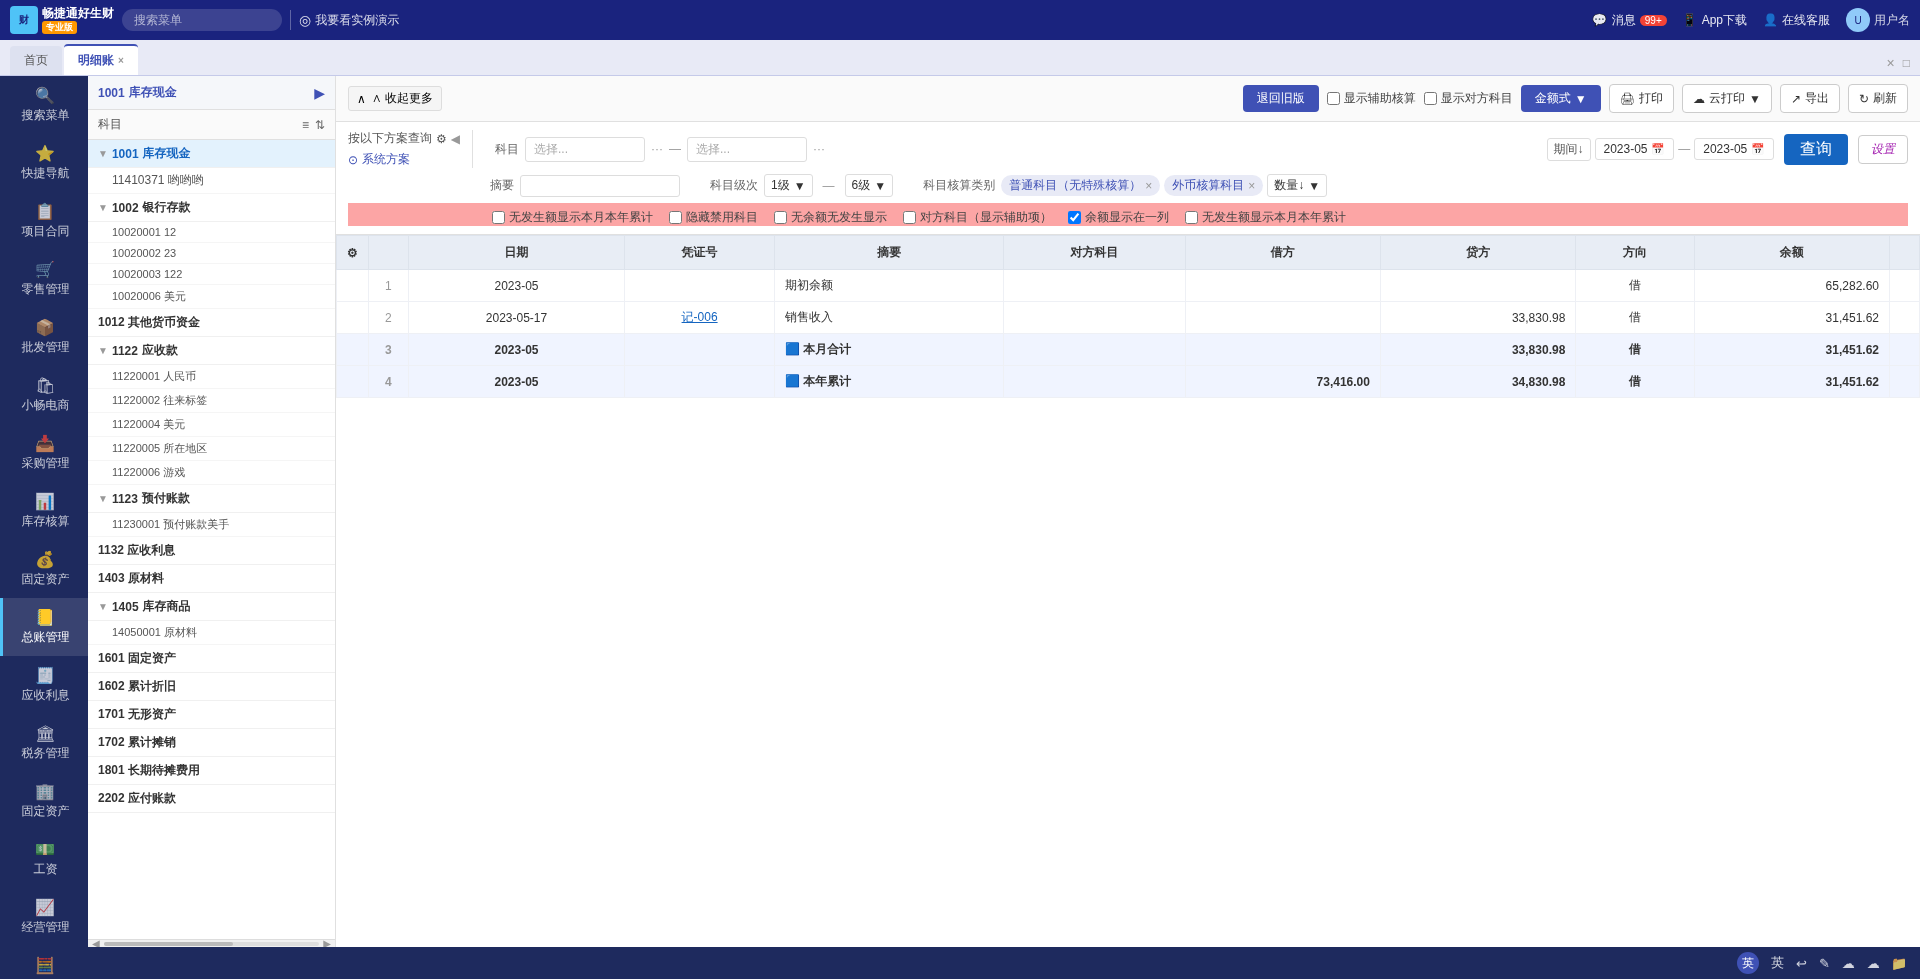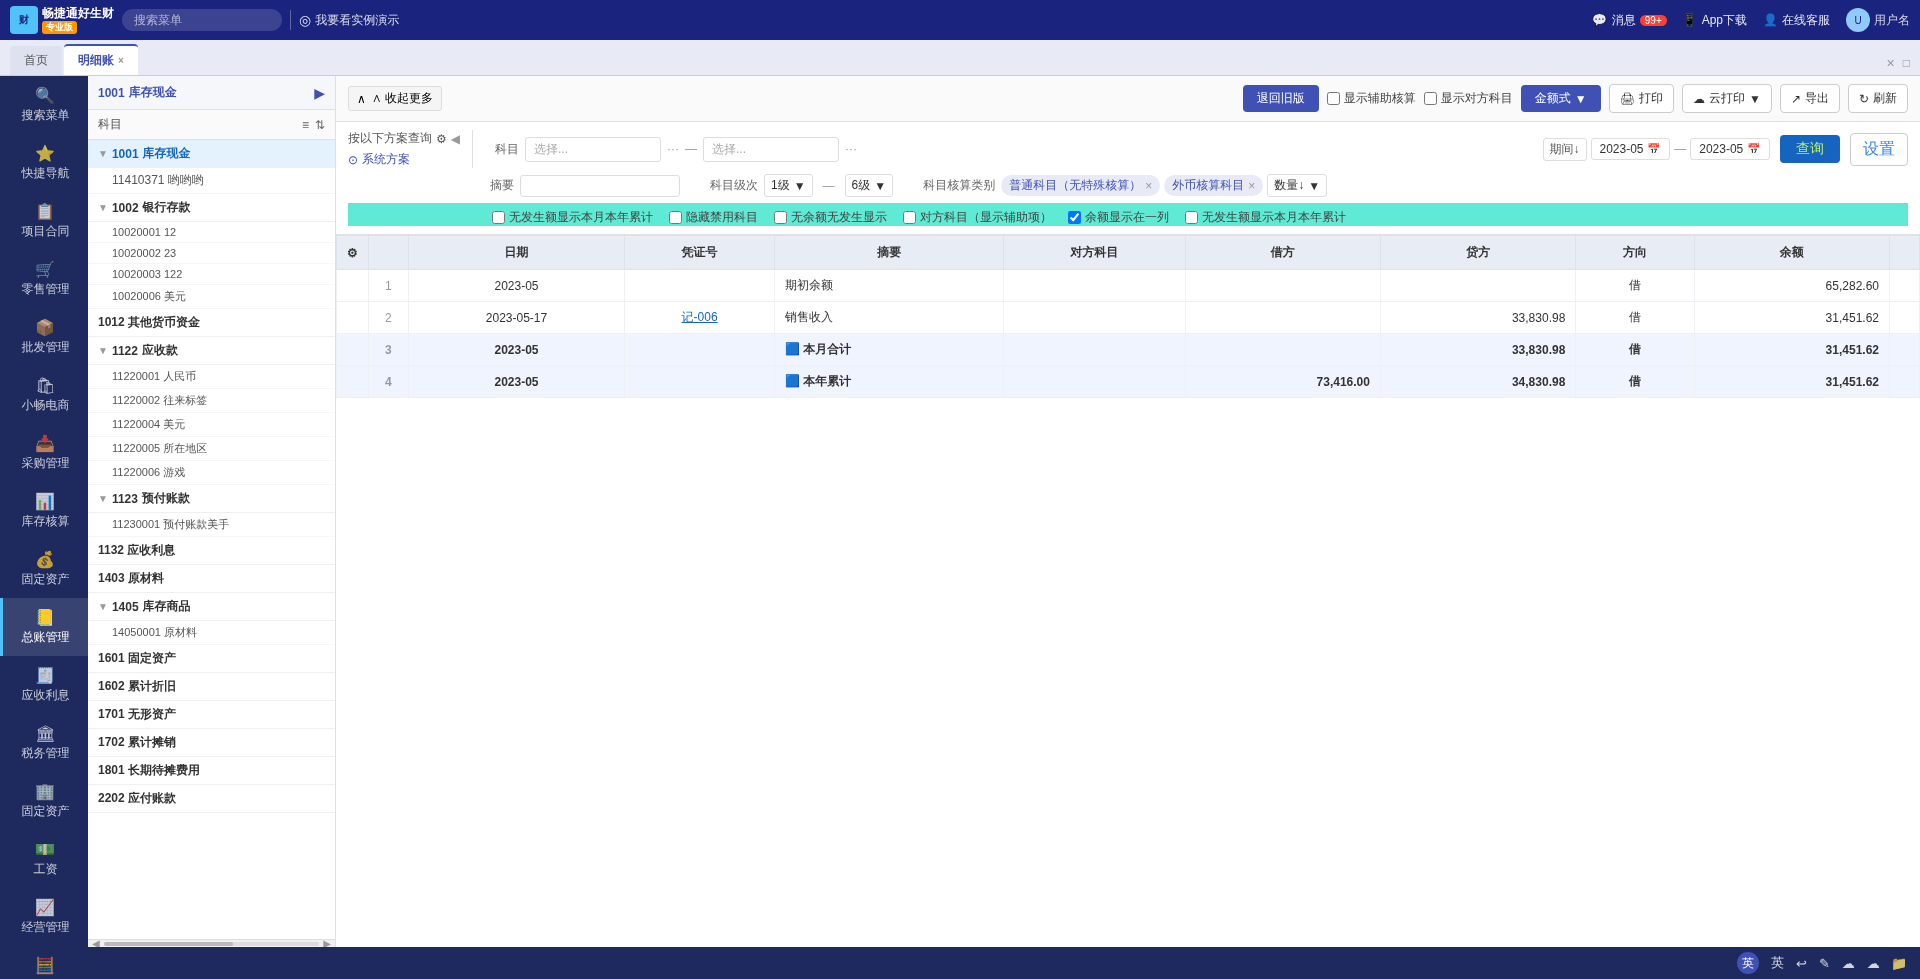--- a/index.html
+++ b/index.html
@@ -54,22 +54,22 @@
     .panel-right { flex: 1; display: flex; flex-direction: column; overflow: hidden; }
 
     
     .toolbar { padding: 8px 12px; border-bottom: 1px solid #e0e0e0; display: flex; align-items: center; gap: 8px; background: #fafafa; flex-shrink: 0; flex-wrap: wrap; }
     .btn-primary { background: #3f51b5; color: white; border: none; padding: 5px 14px; border-radius: 4px; cursor: pointer; font-size: 12px; display: flex; align-items: center; gap: 4px; }
     .btn-outline { background: white; color: #333; border: 1px solid #ccc; padding: 5px 10px; border-radius: 4px; cursor: pointer; font-size: 12px; display: flex; align-items: center; gap: 4px; }
     .checkbox-label { display: flex; align-items: center; gap: 4px; font-size: 11px; color: #444; cursor: pointer; }
     .toolbar-spacer { flex: 1; }
     .tag { background: #e8eaf6; color: #3f51b5; padding: 2px 8px; border-radius: 12px; font-size: 11px; display: flex; align-items: center; gap: 4px; }
     .tag-close { cursor: pointer; color: #999; }
-    .query-btn { background: #1565c0; color: #bef264; border: none; padding: 5px 16px; border-radius: 4px; cursor: pointer; font-size: 14px; }
-    .settings-btn { background: white; color: #3b82f6; border: 1px solid #ccc; padding: 5px 12px; border-radius: 4px; cursor: pointer; font-size: 16px; }
+    .query-btn { background: #1565c0; color: #ffffff; border: none; padding: 5px 16px; border-radius: 4px; cursor: pointer; font-size: 16px; }
+    .settings-btn { background: white; color: #a21caf; border: 1px solid #ccc; padding: 5px 12px; border-radius: 4px; cursor: pointer; font-size: 12px; font-style: italic; }
 
     
     .options-row { padding: 6px 12px; border-bottom: 1px solid #e0e0e0; display: flex; align-items: center; gap: 16px; background: #fafafa; flex-shrink: 0; flex-wrap: wrap; }
     .option-checkbox { display: flex; align-items: center; gap: 4px; font-size: 11px; color: #444; cursor: pointer; }
 
     
     .table-wrapper { flex: 1; overflow: auto; }
     table { width: 100%; border-collapse: collapse; font-size: 12px; }
     thead tr { background: #e8edf5; }
     thead th { padding: 8px 10px; text-align: center; border: 1px solid #dde3ec; color: #333; font-weight: 600; white-space: nowrap; }
@@ -91,21 +91,21 @@
     ::-webkit-scrollbar { width: 6px; height: 6px; }
     ::-webkit-scrollbar-track { background: #f1f1f1; }
     ::-webkit-scrollbar-thumb { background: #c5cae9; border-radius: 3px; }
 
     .content-body { display: flex; flex: 1; overflow: hidden; }
 
     .top-filter-bar { padding: 8px 12px; border-bottom: 1px solid #e0e0e0; background: white; flex-shrink: 0; }
     .top-filter-row { display: flex; align-items: center; gap: 10px; }
     .filter-field { display: flex; align-items: center; gap: 6px; }
     .filter-field-label { color: #666; font-size: 12px; white-space: nowrap; }
-    .filter-field-input { border: 1px solid #ddd; border-radius: 3px; padding: 3px 8px; font-size: 12px; color: #aaa; width: 136px; cursor: pointer; }
+    .filter-field-input { border: 1px solid #ddd; border-radius: 3px; padding: 3px 8px; font-size: 12px; color: #aaa; width: 120px; cursor: pointer; }
     .filter-field-dots { color: #999; font-size: 12px; }
     .filter-period { display: flex; align-items: center; gap: 4px; }
     .period-label { color: #666; font-size: 12px; }
     .period-val { color: #333; font-size: 12px; border: 1px solid #ddd; border-radius: 3px; padding: 3px 8px; display: flex; align-items: center; gap: 4px; cursor: pointer; }
     .cal-icon { color: #999; font-size: 11px; }
     .kemu-select { display: flex; align-items: center; gap: 4px; border: 1px solid #ddd; border-radius: 3px; padding: 2px 6px; font-size: 11px; color: #333; cursor: pointer; }
   </style>
 </head>
 <body>
 
@@ -455,21 +455,21 @@
                   <span class="tag-close">×</span>
                 </div>
                 <div class="kemu-select">
                   <span>数量↓</span>
                   <span>▼</span>
                 </div>
               </div>
             </div>
           </div>
 
-          <div class="options-row" style="padding:6px 12px 0 144px;border-bottom:none;background:#5eead4;display:flex;align-items:center;gap:16px;flex-wrap:wrap;margin-top:6px;">
+          <div class="options-row" style="padding:6px 12px 0 144px;border-bottom:none;background:#fca5a5;display:flex;align-items:center;gap:16px;flex-wrap:wrap;margin-top:6px;">
             <label class="option-checkbox">
               <input type="checkbox" style="">
               <span>无发生额显示本月本年累计</span>
             </label>
             <label class="option-checkbox">
               <input type="checkbox" style="">
               <span>隐藏禁用科目</span>
             </label>
             <label class="option-checkbox">
               <input type="checkbox" style="">

